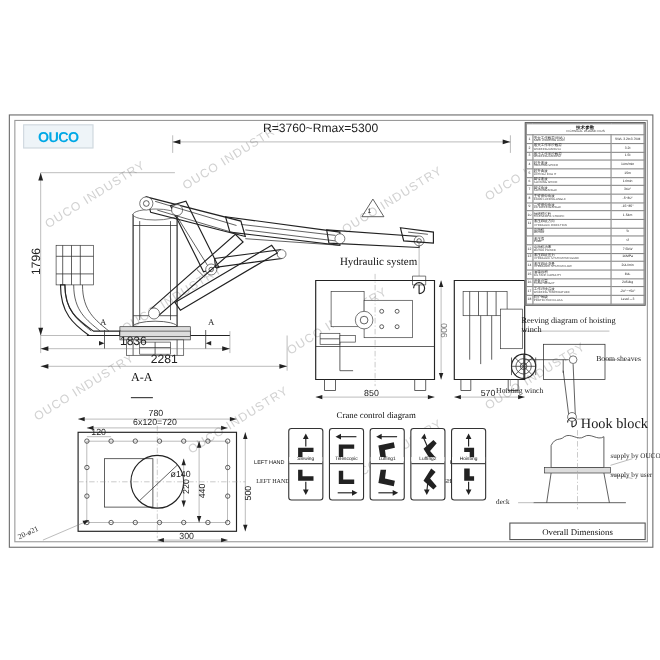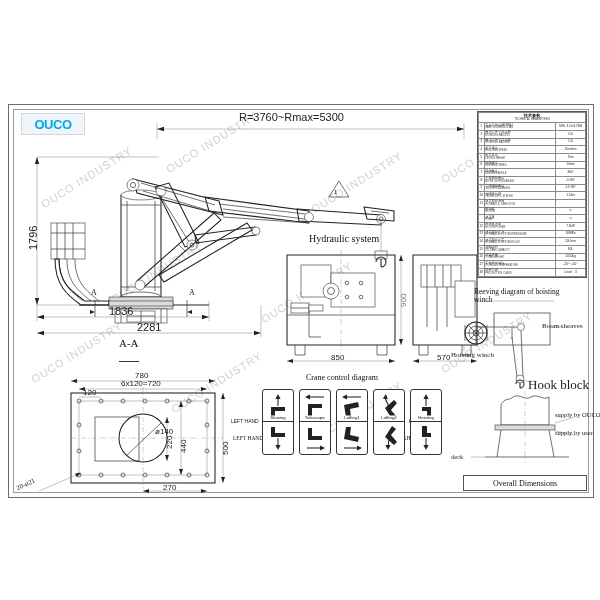--- a/index.html
+++ b/index.html
@@ -378,21 +378,21 @@
     <div class="lbl-num-sm" style="left:322px;top:248px;">850</div>
     <div class="lbl-num-sm" style="left:428px;top:248px;">570</div>
     <div class="lbl-num-sm vtext" style="left:390px;top:202px;color:#777;">900</div>
 
     <div class="lbl-num-sm" style="left:126px;top:266px;">780</div>
     <div class="lbl-num-sm" style="left:112px;top:274px;">6x120=720</div>
     <div class="lbl-num-sm" style="left:74px;top:283px;">120</div>
     <div class="lbl-num-sm vtext" style="left:156px;top:344px;">220</div>
     <div class="lbl-num-sm vtext" style="left:170px;top:348px;">440</div>
     <div class="lbl-num-sm vtext" style="left:212px;top:350px;">500</div>
-    <div class="lbl-num-sm" style="left:154px;top:378px;">270</div>
+    <div class="lbl-num-sm" style="left:154px;top:378px;">300</div>
     <div class="lbl-num-sm" style="left:134px;top:322px;margin-left:12px;">ø140</div>
     <div class="lbl-s" style="left:6px;top:380px;transform:rotate(-25deg);transform-origin:left top;font-size:7px;">20-ø21</div>
     <div class="lbl-s" style="left:224px;top:330px;font-size:5.5px;">LEFT HAND</div>
     <div class="lbl-s" style="left:388px;top:330px;font-size:5.5px;">RIGHT HAND</div>
 
     <div class="ttl" style="left:465px;top:182px;font-size:7.5px;">Reeving diagram of hoisting</div>
     <div class="ttl" style="left:465px;top:190px;font-size:7.5px;">winch</div>
     <div class="lbl-s" style="left:533px;top:217px;font-size:7px;">Boom sheaves</div>
     <div class="lbl-s" style="left:442px;top:246px;font-size:7px;">Hoisting winch</div>
     <div class="lbl-s" style="left:519px;top:272px;font-size:13px;">Hook block</div>

